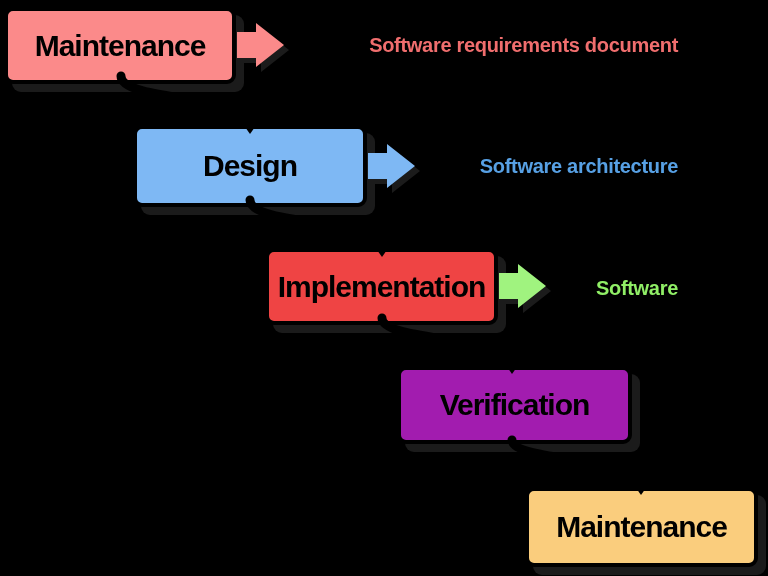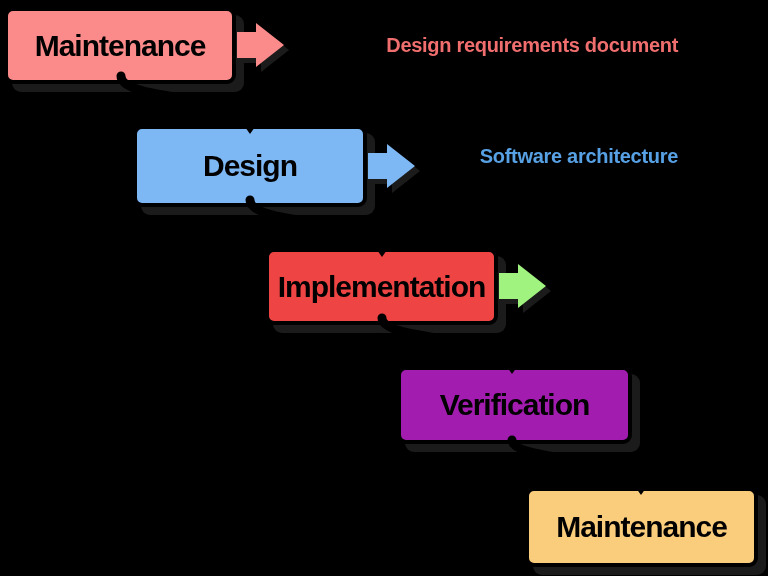--- a/index.html
+++ b/index.html
@@ -50,21 +50,21 @@
     right: 90px;
     height: 24px;
     line-height: 24px;
     font-weight: 700;
     font-size: 20px;
     letter-spacing: -0.3px;
     white-space: nowrap;
     z-index: 1;
   }
   .d0 { top: 33px; }
-  .d1 { top: 144px; }
+  .d1 { top: 154px; }
   .d2 { top: 276px; }
 
   .connectors {
     position: absolute;
     left: 0; top: 0;
     z-index: 3;
     pointer-events: none;
   }
 </style>
 </head>
@@ -101,22 +101,23 @@
     <svg width="48" height="48" viewBox="0 0 48 48" aria-hidden="true">
       <path d="M0 11 H19 V2 L47 24 L19 46 V37 H0 Z" fill="currentColor"></path>
     </svg>
   </span>
   <span class="rarrow a2" style="color: rgb(160, 243, 127);">
     <svg width="48" height="48" viewBox="0 0 48 48" aria-hidden="true">
       <path d="M0 11 H19 V2 L47 24 L19 46 V37 H0 Z" fill="currentColor"></path>
     </svg>
   </span>
 
-  <div class="deliv d0" style="color: rgb(240, 110, 110);">Design requirements document</div>
+  <div class="deliv d0" style="color: rgb(240, 110, 110);">Software requirements document</div>
   <div class="deliv d1" style="color: rgb(87, 160, 228);">Software architecture</div>
+  <div class="deliv d2" style="color: rgb(144, 238, 102);">Software</div>
 
   <svg class="connectors" width="768" height="576" viewBox="0 0 768 576">
     <g>
       <path d="M121,76 C121,102 250,96 250,120" stroke="#000" stroke-width="9" fill="none" stroke-linecap="round"></path>
       <polygon points="238,117 262,117 250,134" fill="#000"></polygon>
     </g>
     <g>
       <path d="M250,200 C250,226 382,220 382,243" stroke="#000" stroke-width="9" fill="none" stroke-linecap="round"></path>
       <polygon points="370,240 394,240 382,257" fill="#000"></polygon>
     </g>

